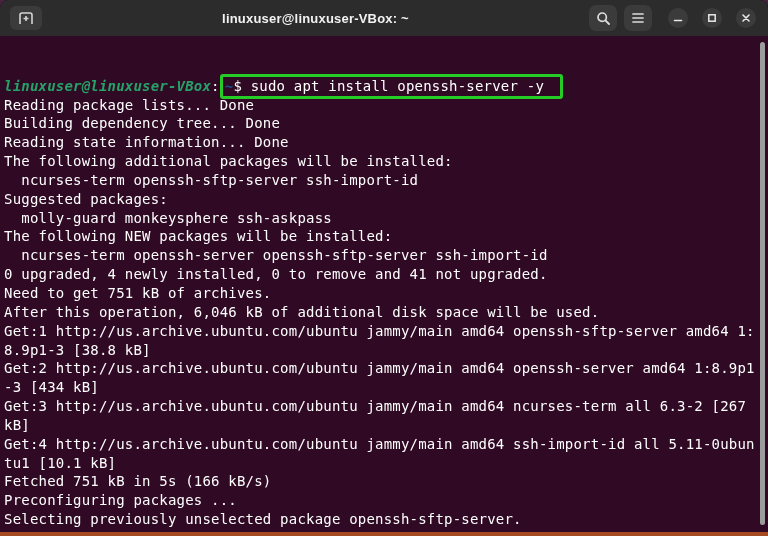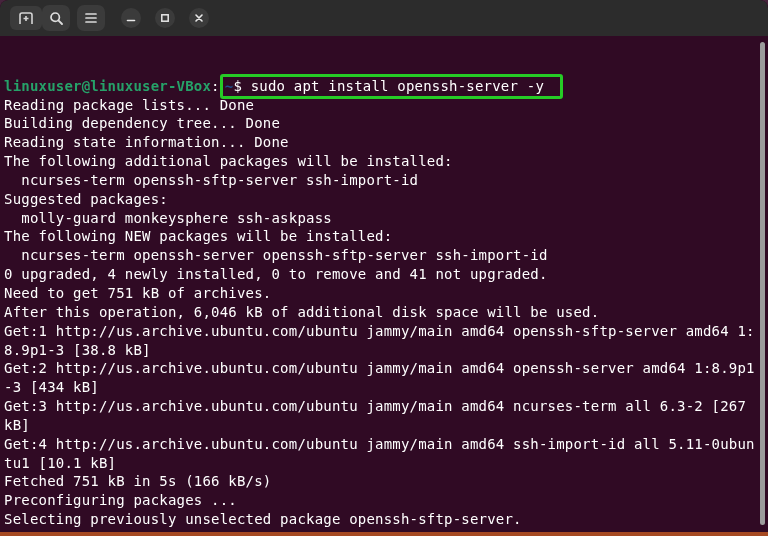--- a/index.html
+++ b/index.html
@@ -30,39 +30,40 @@
   .circle-btn{width:20px;height:20px;border-radius:50%;}
   .gap-s{margin-left:7px;}
   .gap-m{margin-left:16px;}
   .gap-c{margin-left:14px;}
   .tb-btn svg{display:block;}
   
   .term{position:relative;padding:3px 2px 0 4px;font:14px/18.85px "DejaVu Sans Mono",monospace;
         color:var(--text);letter-spacing:.2px;white-space:pre;}
   .line{white-space:pre;}
   .seg.fg{color:var(--text);}
-  .seg.green{color:var(--prompt-green);font-weight:bold;}
+  .seg.green{color:var(--prompt-green);font-weight:bold;font-style:italic;}
   .seg.blue{color:var(--tilde-blue);font-weight:bold;}
   .cmd-box{border:3px solid var(--highlight-box-green);border-radius:3px;padding:1px 16px 2px 2px;}
   .scrollbar-thumb{position:absolute;right:3px;top:42px;bottom:8px;width:5px;border-radius:3px;
                    background:#9c9c9c;}
 </style>
 </head>
 <body>
 
 <div class="stage">
   <div class="window">
 
     <div class="titlebar">
       <div class="tb-btn newtab-btn">
         <svg width="16" height="14" viewBox="0 0 16 14">
           <path d="M2 13 V4 a2 2 0 0 1 2-2 h8 a2 2 0 0 1 2 2 v9" fill="none" stroke="#d5d5d5" stroke-width="1.6"></path>
           <path d="M8 5 v5 M5.5 7.5 h5" stroke="#d5d5d5" stroke-width="1.6"></path>
         </svg>
       </div>
+      <div class="title">linuxuser@linuxuser-VBox: ~</div>
       <div class="tb-btn sq-btn">
         <svg width="15" height="15" viewBox="0 0 15 15">
           <circle cx="6.2" cy="6.2" r="4.2" fill="none" stroke="#dcdcdc" stroke-width="1.7"></circle>
           <path d="M9.4 9.4 L13 13" stroke="#dcdcdc" stroke-width="1.9" stroke-linecap="round"></path>
         </svg>
       </div>
       <div class="tb-btn sq-btn gap-s">
         <svg width="14" height="12" viewBox="0 0 14 12">
           <path d="M2 2 h10 M2 6 h10 M2 10 h10" stroke="#dcdcdc" stroke-width="1.7" stroke-linecap="round"></path>
         </svg>

